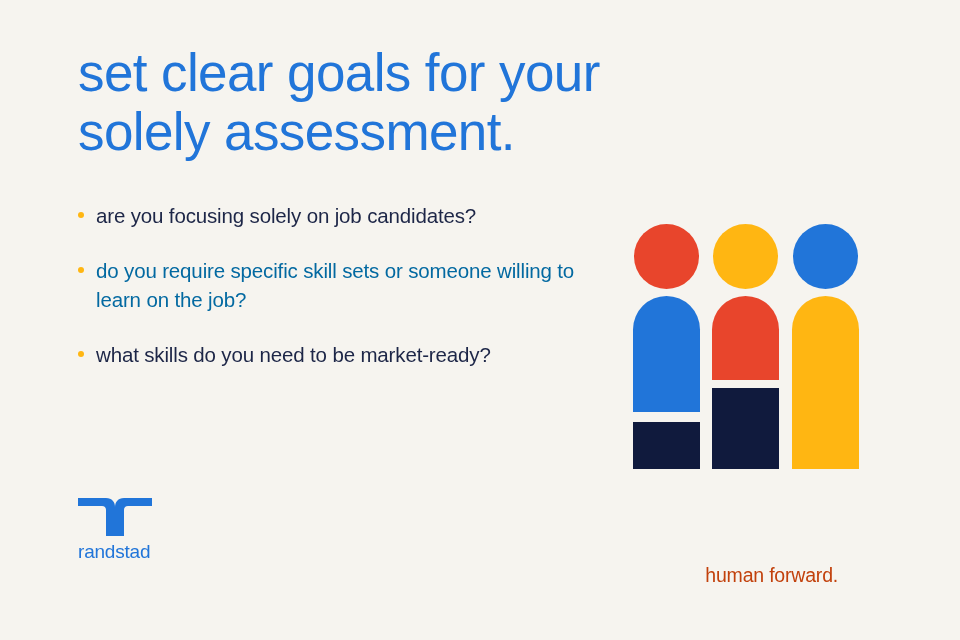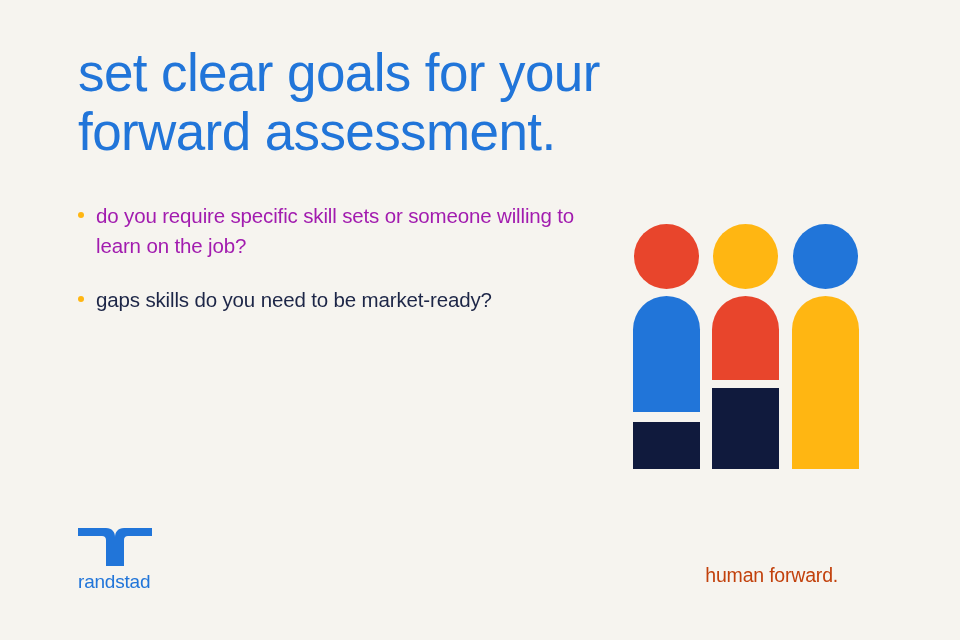--- a/index.html
+++ b/index.html
@@ -112,21 +112,21 @@
   .fig-2 .fig-body { top: 72px; height: 84px; }
   .fig-2 .fig-base { top: 164px; height: 81px; }
 
   
   .fig-3 .fig-body { top: 72px; height: 173px; border-radius: 33.5px 33.5px 0 0; }
 
   
   #logo {
     position: absolute;
     left: 78px;
-    top: 528px;
+    top: 498px;
   }
   #logo-mark {
     width: 74px;
     height: 38px;
     display: block;
   }
   #logo-word {
     margin-top: 6px;
     color: #2175d9;
     font-size: 19px;
@@ -146,31 +146,35 @@
     text-align: right;
   }
 </style>
 </head>
 <body style="background: rgb(246, 244, 239);">
 
 <div id="slide" style="background: rgb(246, 244, 239);">
 
   <div id="headline" style="color: rgb(33, 117, 217);">
     <span class="hl-line">set clear goals for your</span>
-    <span class="hl-line">forward assessment.</span>
+    <span class="hl-line">solely assessment.</span>
   </div>
 
   <div id="bullets">
-    <div class="bullet-item" style="color: #a21caf;">
+    <div class="bullet-item" style="color: rgb(29, 38, 71);">
+      <span class="bullet-dot" style="background: rgb(255, 182, 18);"></span>
+      <span class="bullet-text">are you focusing solely on job candidates?</span>
+    </div>
+    <div class="bullet-item" style="color: #0369a1;">
       <span class="bullet-dot" style="background: rgb(255, 182, 18);"></span>
       <span class="bullet-text">do you require specific skill sets or someone willing to learn on the job?</span>
     </div>
     <div class="bullet-item" style="color: rgb(29, 38, 71);">
       <span class="bullet-dot" style="background: rgb(255, 182, 18);"></span>
-      <span class="bullet-text">gaps skills do you need to be market-ready?</span>
+      <span class="bullet-text">what skills do you need to be market-ready?</span>
     </div>
   </div>
 
   <div id="figures">
     <div class="figure fig-1">
       <div class="fig-head" style="background-color: rgb(232, 69, 44);"></div>
       <div class="fig-body" style="background-color: rgb(33, 117, 217);"></div>
       <div class="fig-base" style="background-color: rgb(16, 26, 61);"></div>
     </div>
     <div class="figure fig-2">

